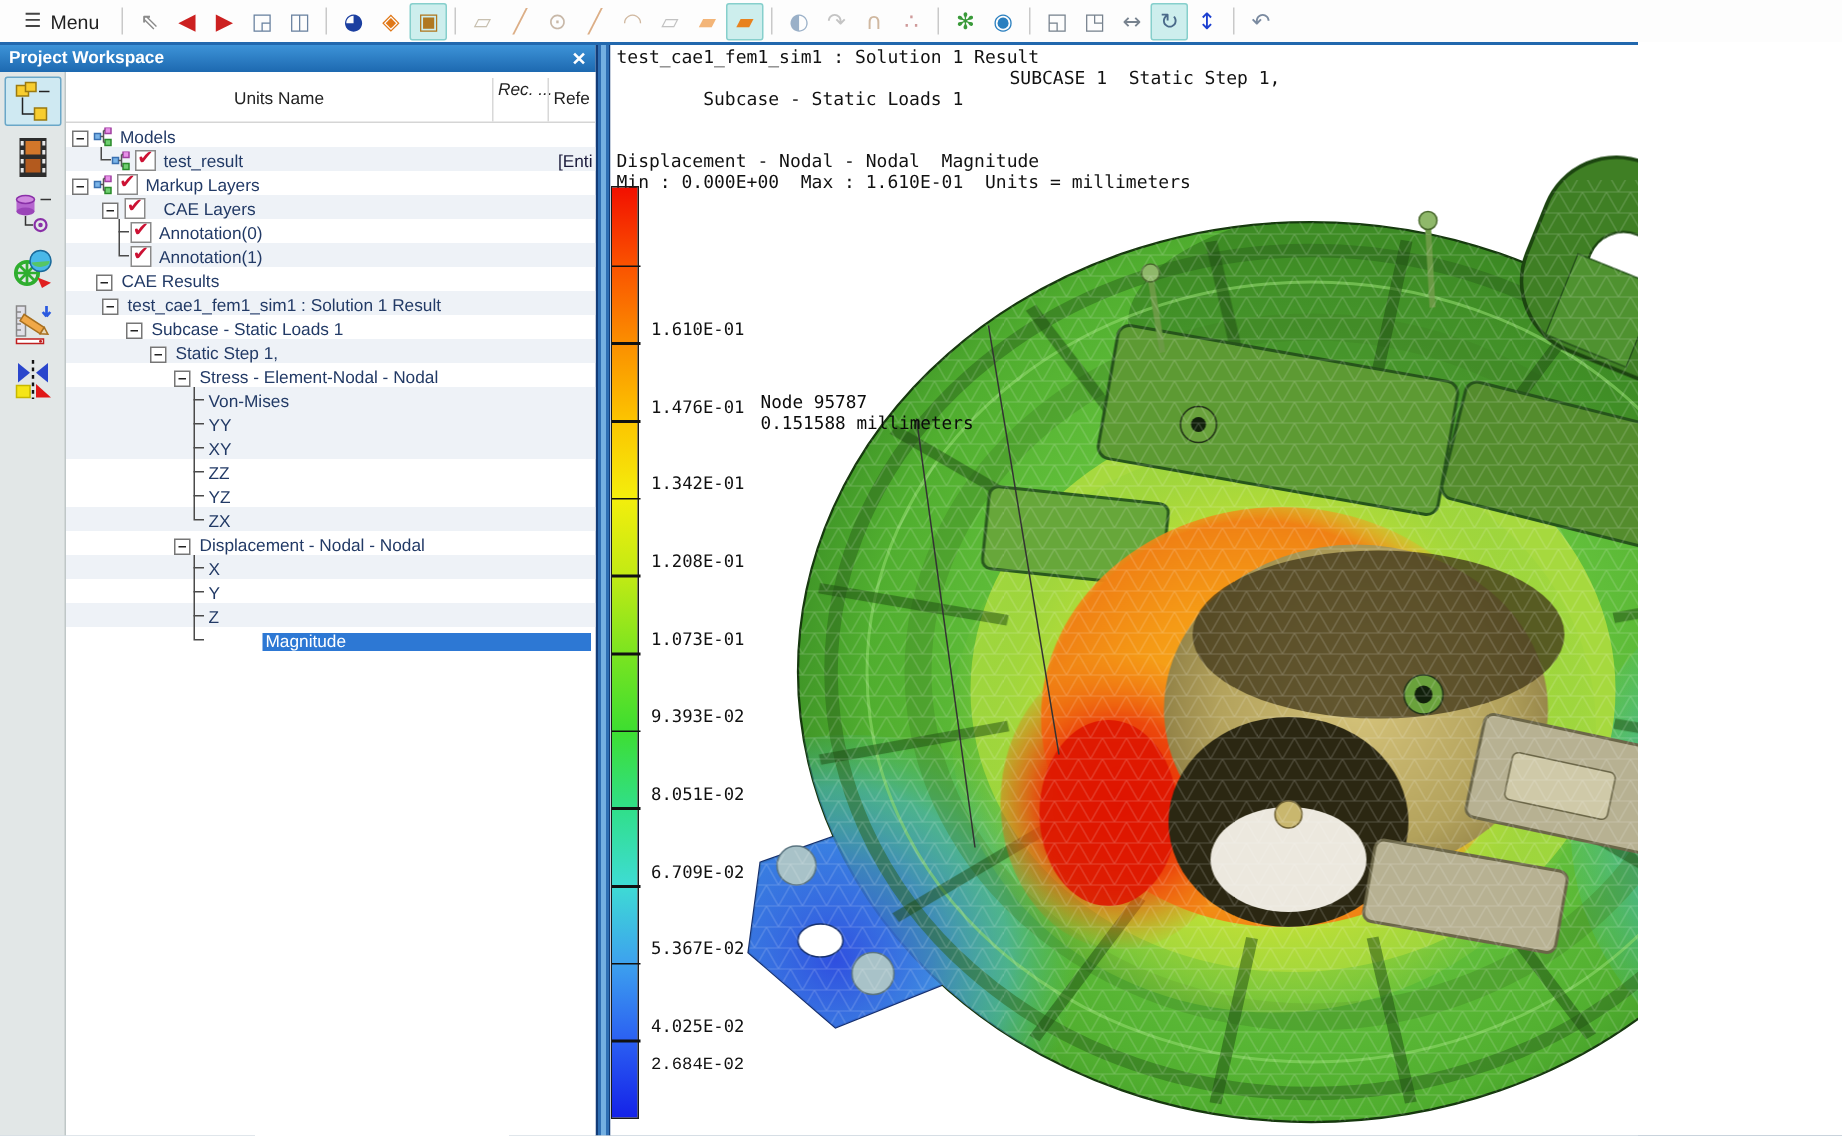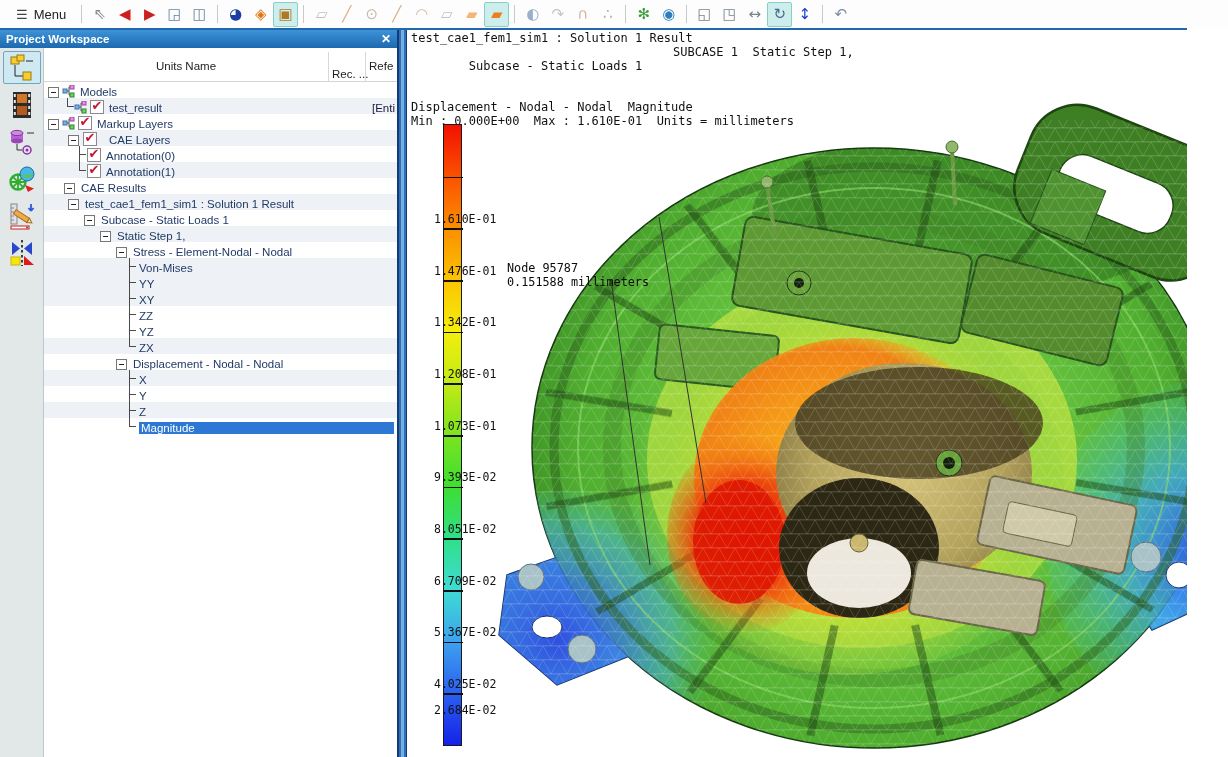--- a/index.html
+++ b/index.html
@@ -8,36 +8,36 @@
   
   .toolbar{position:absolute;left:0;top:0;width:1228px;height:28px;background:#fdfdfd;
            display:flex;align-items:center;padding-left:6px;box-sizing:border-box;}
   .menu-btn{display:flex;align-items:center;gap:6px;font-size:13px;color:#222;padding:0 10px;height:24px;}
   .menu-btn .bars{font-size:13px;color:#444;font-family:"DejaVu Sans",sans-serif;}
   .tb-sep{width:1px;height:18px;background:#c9c9c9;margin:0 5px;flex:none;}
   .tb-btn{width:23px;height:23px;display:flex;align-items:center;justify-content:center;
           font-family:"DejaVu Sans",sans-serif;font-size:15px;flex:none;border:1px solid transparent;border-radius:2px;}
   .tb-btn.hl{background:#cdeeed;border-color:#86cfcc;}
   
-  .main{position:absolute;left:0;top:28px;width:1187px;height:729px;border-top:2px solid #2268ae;box-sizing:border-box;display:flex;}
+  .main{position:absolute;left:0;top:28px;width:1092px;height:729px;border-top:2px solid #2268ae;box-sizing:border-box;display:flex;}
   
   .panel{width:397px;height:100%;display:flex;flex-direction:column;flex:none;background:#fff;}
   .panel-header{height:18px;background:linear-gradient(#3d93d8,#1d69b0);color:#fff;display:flex;
                 align-items:center;font-size:11.5px;font-weight:bold;padding:0 6px;flex:none;}
   .panel-header .title{flex:1;}
   .panel-header .close{font-weight:bold;font-size:12px;cursor:default;}
   .panel-body{flex:1;display:flex;min-height:0;}
   .icon-strip{width:44px;background:#e2e7e7;border-right:1px solid #bfc7c7;display:flex;flex-direction:column;
               align-items:center;padding-top:3px;gap:4px;flex:none;box-sizing:border-box;}
   .strip-ico{width:36px;height:31px;display:flex;align-items:center;justify-content:center;border:1px solid transparent;border-radius:2px;}
   .strip-ico.active{background:#cfe9f2;border-color:#6aa7c8;}
   .tree-wrap{flex:1;position:relative;overflow:hidden;background:#fff;}
   .tree-header{height:33px;border-bottom:1px solid #d5d5d5;position:relative;font-size:11.5px;color:#222;}
   .tree-header .col-item{position:absolute;left:0;width:284px;bottom:9px;text-align:center;}
-  .tree-header .col-rec{position:absolute;left:288px;bottom:1px;}
+  .tree-header .col-rec{position:absolute;left:288px;bottom:15px;font-style:italic;}
   .tree-header .col-ref{position:absolute;left:325px;bottom:9px;}
   .tree-header .vsep1{position:absolute;left:284px;top:4px;bottom:0;width:1px;background:#d8d8d8;}
   .tree-header .vsep2{position:absolute;left:321px;top:4px;bottom:0;width:1px;background:#d8d8d8;}
   .row{display:flex;align-items:flex-end;height:16px;font-size:11.5px;color:#223a66;white-space:nowrap;
        position:relative;box-sizing:border-box;}
   .row.alt{background:#eef2f7;}
   .row .lbl{margin-left:3px;}
   .row.sel .lbl{background:#2d78d4;color:#fff;flex:1;padding:0 2px;margin-right:3px;}
   .row .rtxt{position:absolute;right:2px;color:#1a1a3a;}
   .exp{width:9px;height:9px;border:1px solid #767676;background:#fff;flex:none;margin-right:3px;box-sizing:content-box;}
@@ -51,21 +51,21 @@
        font:bold 13px/10px "DejaVu Sans",sans-serif;color:#cc1133;text-align:center;overflow:visible;}
   
   .divider{width:10px;height:100%;flex:none;background:linear-gradient(90deg,#123c78 0 2px,#2f6fb4 2px 4px,#74b0e2 4px 7px,#2f6fb4 7px 9px,#123c78 9px 10px);}
   
   .viewport{position:relative;flex:1;height:100%;background:#fff;overflow:hidden;
             font-family:"DejaVu Sans Mono",monospace;}
   .vp-header{position:absolute;left:4px;top:2px;font-size:12px;line-height:13.8px;color:#111;z-index:5;}
   .vp-line{position:relative;white-space:pre;}
   .vp-line .right-part{position:absolute;left:262px;top:0;white-space:pre;}
   
-  .legend{position:absolute;left:0;top:94px;z-index:6;padding-left:36px;}
+  .legend{position:absolute;left:0;top:94px;z-index:6;}
   .legend-bar{position:relative;width:19px;height:622px;border:1px solid #1a1a1a;box-sizing:border-box;}
   .legend .tick{position:absolute;left:0;width:19px;height:1.5px;background:#111;}
   .leg-lab{position:absolute;left:27px;transform:translateY(-50%);font-size:11.5px;color:#111;white-space:nowrap;}
   
   .ann{position:absolute;font-size:11.8px;line-height:13.5px;color:#0a0a0a;z-index:8;white-space:nowrap;}
   #model-svg{position:absolute;left:0;top:0;z-index:1;}
   #ann-lines{position:absolute;left:0;top:0;z-index:7;pointer-events:none;}
 </style>
 </head>
 <body>
@@ -302,21 +302,21 @@
               <span class="lbl">X</span>
             </div>
             <div class="row" style="padding-left: 80px;">
               <span class="conn conn-T"></span>
               <span class="lbl">Y</span>
             </div>
             <div class="row alt" style="padding-left: 80px;">
               <span class="conn conn-T"></span>
               <span class="lbl">Z</span>
             </div>
-            <div class="row sel" style="padding-left: 80px;">
+            <div class="row sel" style="padding-left: 80px; gap: 36px;">
               <span class="conn conn-L"></span>
               <span class="lbl">Magnitude</span>
             </div>
           </div>
       </div>
     </div>
   </div>
 
   <div class="divider"></div>
 
@@ -511,20 +511,20 @@
     <span class="leg-lab" style="top: 95px; position: absolute;">1.610E-01</span>
         <span class="leg-lab" style="top: 146.667px; position: absolute;">1.476E-01</span>
         <span class="leg-lab" style="top: 198.333px; position: absolute;">1.342E-01</span>
         <span class="leg-lab" style="top: 250px; position: absolute;">1.208E-01</span>
         <span class="leg-lab" style="top: 301.667px; position: absolute;">1.073E-01</span>
         <span class="leg-lab" style="top: 353.333px; position: absolute;">9.393E-02</span>
         <span class="leg-lab" style="top: 405px; position: absolute;">8.051E-02</span>
         <span class="leg-lab" style="top: 456.667px; position: absolute;">6.709E-02</span>
         <span class="leg-lab" style="top: 508.333px; position: absolute;">5.367E-02</span>
         <span class="leg-lab" style="top: 560px; position: absolute;">4.025E-02</span>
-        <span class="leg-lab" style="top: 586px; position: absolute;">2.684E-02</span>
+        <span class="leg-lab" style="top: 586px; position: absolute; font-family: Liberation Mono, monospace;">2.684E-02</span>
       </div>
       <div class="ann" style="left: 100px; top: 232px;">
         <div>Node 95787</div>
         <div>0.151588 millimeters</div>
       </div>
     </div>
 </div>
 
 </body></html>

